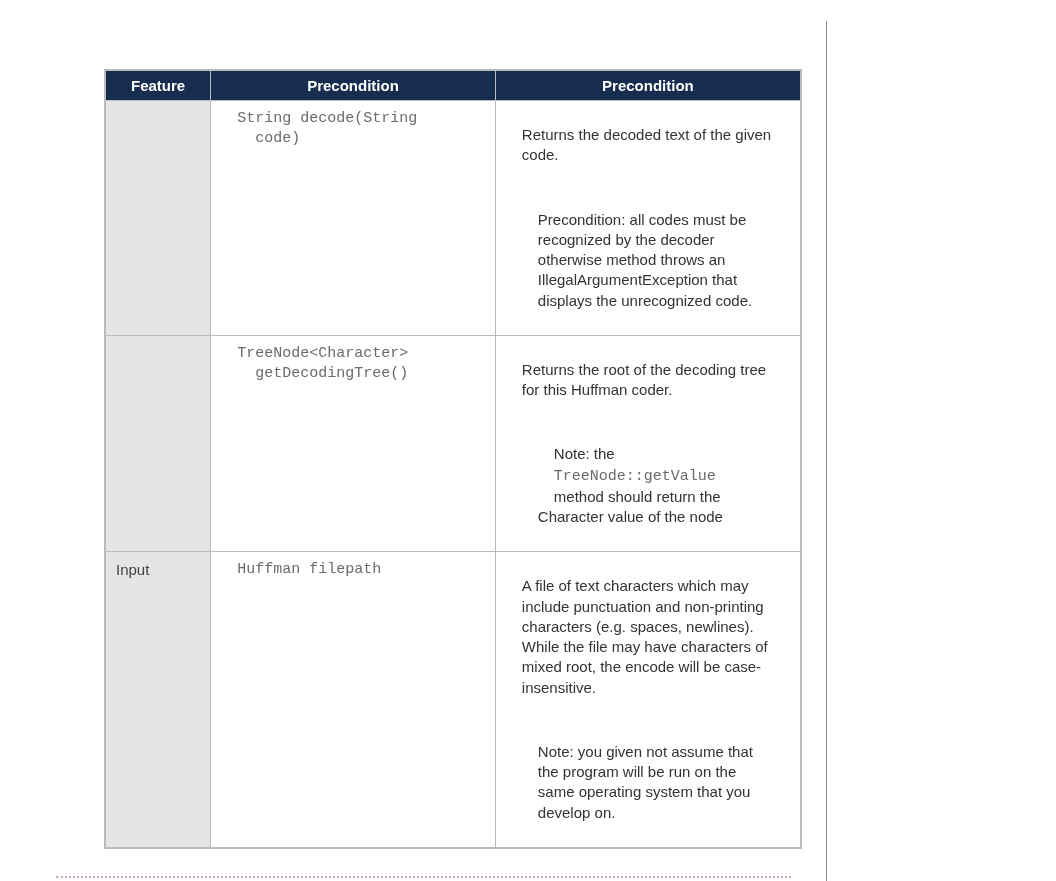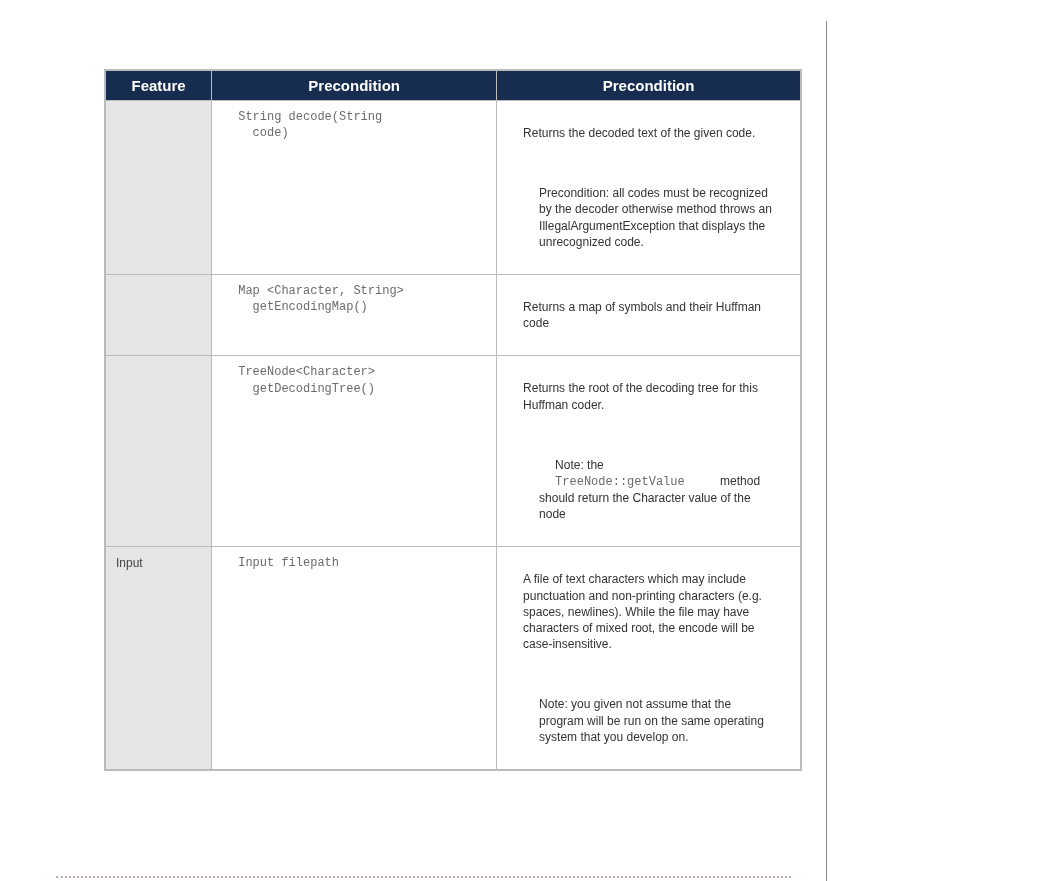--- a/index.html
+++ b/index.html
@@ -35,21 +35,21 @@
       font-weight: bold;
       text-align: center;
       padding: 6px 4px;
       border: 1px solid #bbb;
       font-size: 15px;
     }
     table.spec-table td {
       border: 1px solid #bbb;
       vertical-align: top;
       padding: 8px 10px;
-      font-size: 12px;
+      font-size: 15px;
       line-height: 1.35;
     }
     td.feature-cell {
       background: #e5e5e5;
       width: 110px;
       color: #444;
       font-size: 15px;
       padding: 6px 8px;
     }
     td.spec-cell {
@@ -115,46 +115,38 @@
         <tr>
           <td class="feature-cell"></td>
           <td class="spec-cell"><span>String decode(String</span>
 <span>  code)</span></td>
           <td class="info-cell">
             <div>Returns the decoded text of the given code.</div>
             <div class="para-gap">Precondition: all codes must be recognized by the decoder otherwise method throws an IllegalArgumentException that displays the unrecognized code.</div>
           </td>
         </tr>
 
-        <tr>
-          <td class="feature-cell"></td>
-          <td class="spec-cell"><span>Map &lt;Character, String&gt;</span>
-<span>  getEncodingMap()</span></td>
-          <td class="info-cell">
-            <div>Returns a map of symbols and their Huffman code</div>
-          </td>
-        </tr>
 
         <tr>
           <td class="feature-cell"></td>
           <td class="spec-cell"><span>TreeNode&lt;Character&gt;</span>
 <span>  getDecodingTree()</span></td>
           <td class="info-cell">
             <div>Returns the root of the decoding tree for this Huffman coder.</div>
             <div class="para-gap">
               <span>Note: the</span>
               <span class="mono-inline">TreeNode::getValue</span>
               <span>method should return the Character value of the node</span>
             </div>
           </td>
         </tr>
 
         <tr>
           <td class="feature-cell">Input</td>
-          <td class="spec-cell"><span>Input filepath</span></td>
+          <td class="spec-cell"><span>Huffman filepath</span></td>
           <td class="info-cell">
             <div>A file of text characters which may include punctuation and non-printing characters (e.g. spaces, newlines). While the file may have characters of mixed root, the encode will be case-insensitive.</div>
             <div class="para-gap">Note: you given not assume that the program will be run on the same operating system that you develop on.</div>
           </td>
         </tr>
 
       </tbody>
     </table>
   </div>
 </div>

